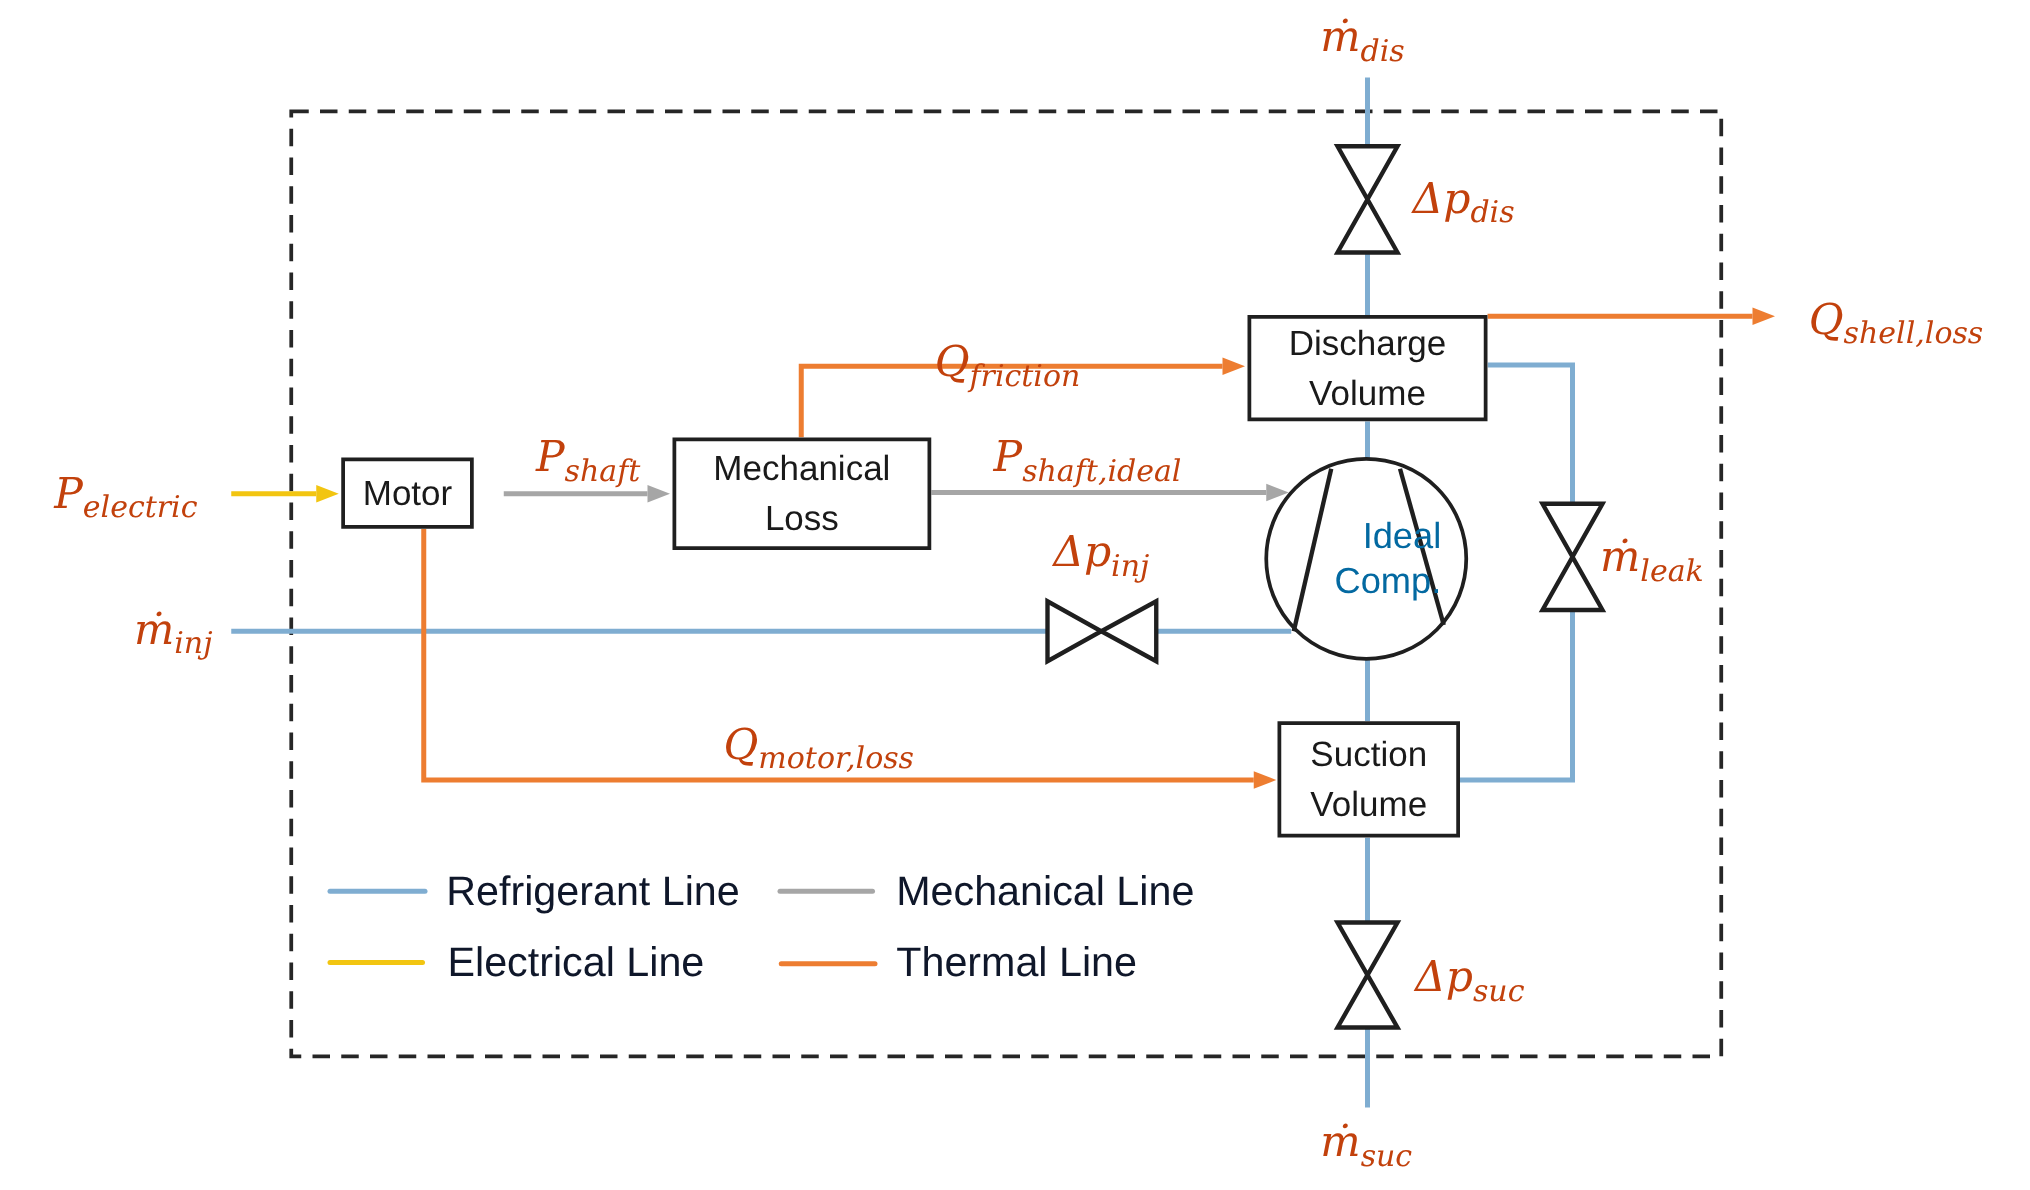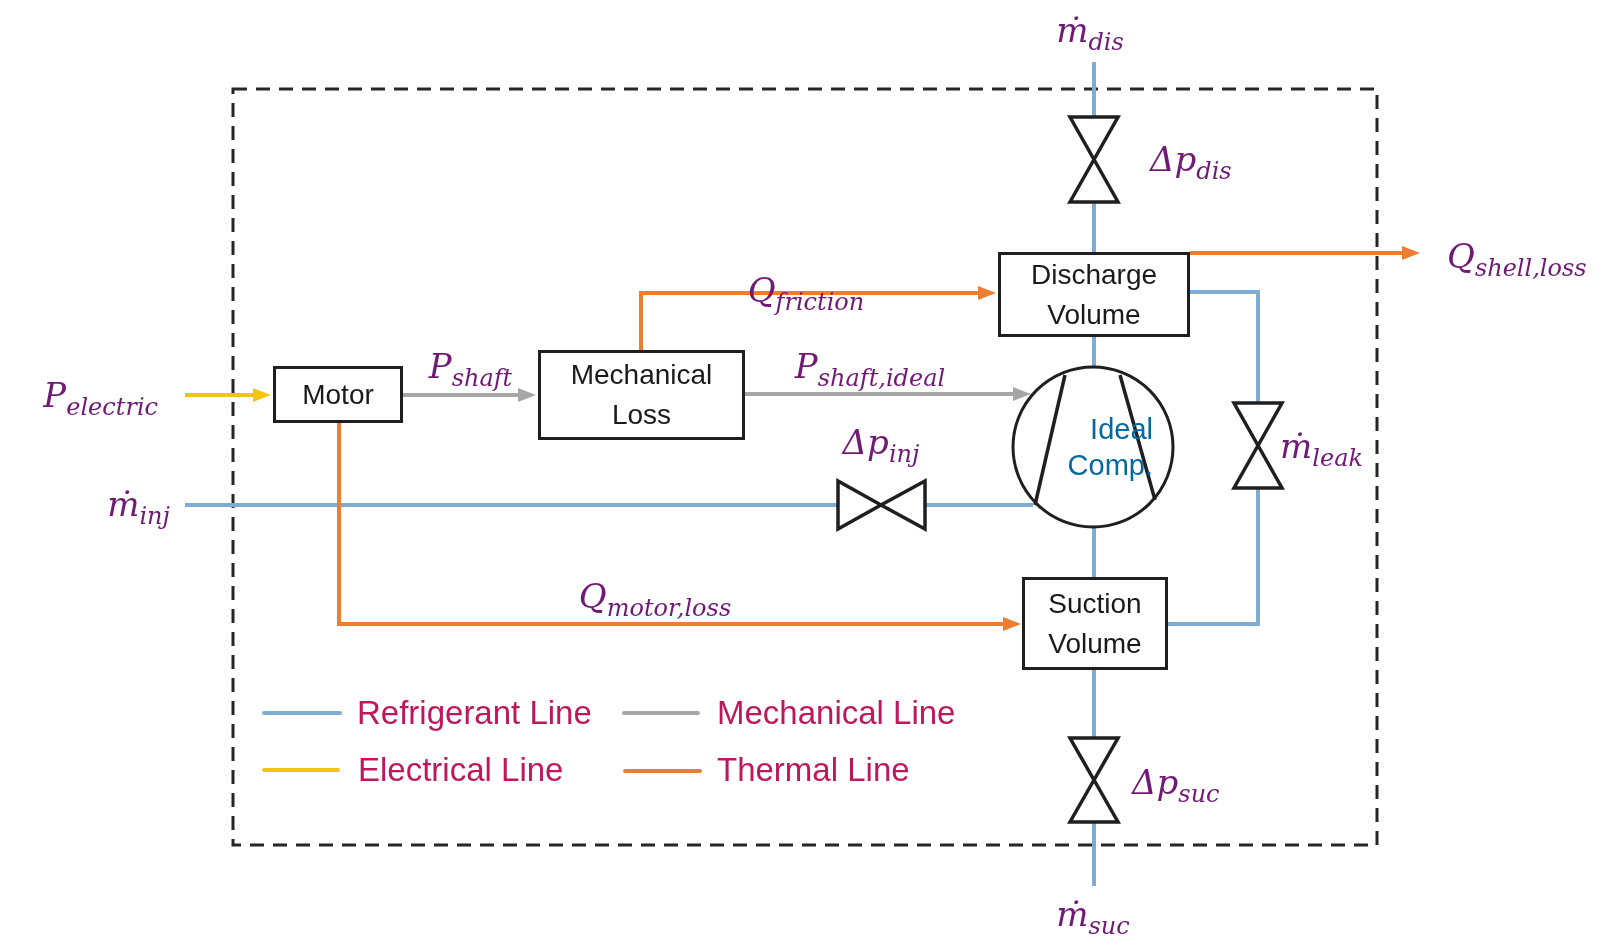--- a/index.html
+++ b/index.html
@@ -2,25 +2,25 @@
 <html><head>
 <meta charset="utf-8">
 <style>
   html,body{margin:0;padding:0;background:#fff;}
   #canvas{position:relative;width:1624px;height:952px;background:#ffffff;overflow:hidden;
           font-family:"Liberation Sans",sans-serif;}
   #diagram-svg{position:absolute;left:0;top:0;width:1624px;height:952px;}
   .block{position:absolute;box-sizing:border-box;border:3px solid #1f1f1f;background:#fff;
          display:flex;flex-direction:column;align-items:center;justify-content:center;
          color:#1a1a1a;font-size:28px;line-height:40px;text-align:center;}
-  .mlabel{position:absolute;color:#701a75;font-family:"DejaVu Serif",serif;font-style:italic;
+  .mlabel{position:absolute;color:#c2410c;font-family:"DejaVu Serif",serif;font-style:italic;
           font-size:34px;line-height:40px;white-space:nowrap;}
   .mlabel sub{font-size:24px;line-height:1;font-style:italic;}
   .circ-text{position:absolute;color:#0369a1;font-size:29px;line-height:36px;text-align:right;}
-  .legend-text{position:absolute;color:#be185d;font-size:33px;line-height:34px;white-space:nowrap;}
+  .legend-text{position:absolute;color:#0f172a;font-size:33px;line-height:34px;white-space:nowrap;}
   .swatch{position:absolute;height:4px;border-radius:2px;}
 </style>
 </head>
 <body>
 
 <div id="canvas">
 
   <svg id="diagram-svg" viewBox="0 0 1624 952" xmlns="http://www.w3.org/2000/svg">
 
     <rect x="233" y="89" width="1144" height="756" fill="none" stroke-width="3" stroke-dasharray="14 9" stroke="#262626"></rect>
@@ -69,21 +69,21 @@
     <g>
       <polygon points="838,481 838,529 881,505" fill="#ffffff" stroke-width="3.5" stroke="#1F1F1F"></polygon>
       <polygon points="925,481 925,529 881,505" fill="#ffffff" stroke-width="3.5" stroke="#1F1F1F"></polygon>
     </g>
 
     <circle cx="1093" cy="447" r="80" fill="#ffffff" stroke-width="3" stroke="#1F1F1F"></circle>
     <line x1="1065" y1="375" x2="1035" y2="505" stroke-width="3.5" stroke="#1F1F1F"></line>
     <line x1="1120" y1="375" x2="1155" y2="500" stroke-width="3.5" stroke="#1F1F1F"></line>
   </svg>
 
-  <div class="block" style="left:273px;top:366px;width:130px;height:57px;">
+  <div class="block" style="left:273px;top:366px;width:106px;height:57px;">
     <span>Motor</span>
   </div>
 
   <div class="block" style="left:538px;top:350px;width:207px;height:90px;">
     <span>Mechanical</span>
     <span>Loss</span>
   </div>
 
   <div class="block" style="left:998px;top:252px;width:192px;height:85px;">
     <span>Discharge</span>
@@ -97,21 +97,21 @@
 
   <div class="circ-text" style="left:1033px;top:411px;width:120px;">
     <div>Ideal</div>
     <div>Comp.</div>
   </div>
 
   <div class="mlabel" style="left:1040px;top:10px;width:100px;text-align:center;">
     <span>ṁ</span><sub>dis</sub>
   </div>
 
-  <div class="mlabel" style="left:1130px;top:139px;margin-left:20px;">
+  <div class="mlabel" style="left:1130px;top:139px;">
     <span>Δp</span><sub>dis</sub>
   </div>
 
   <div class="mlabel" style="left:1447px;top:236px;">
     <span>Q</span><sub>shell,loss</sub>
   </div>
 
   <div class="mlabel" style="left:30px;top:375px;width:128px;text-align:right;">
     <span>P</span><sub>electric</sub>
   </div>

